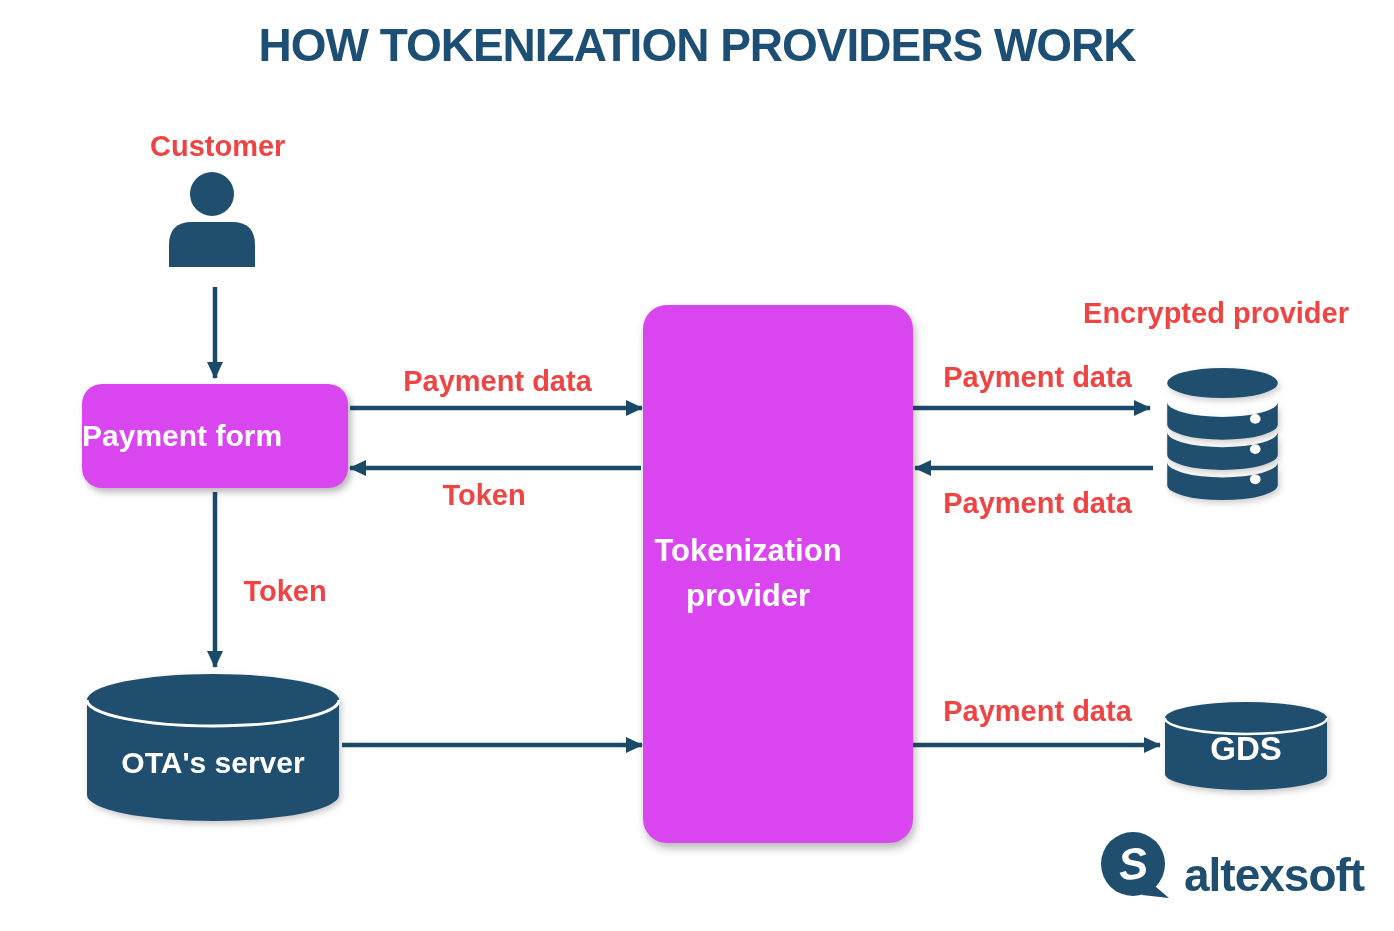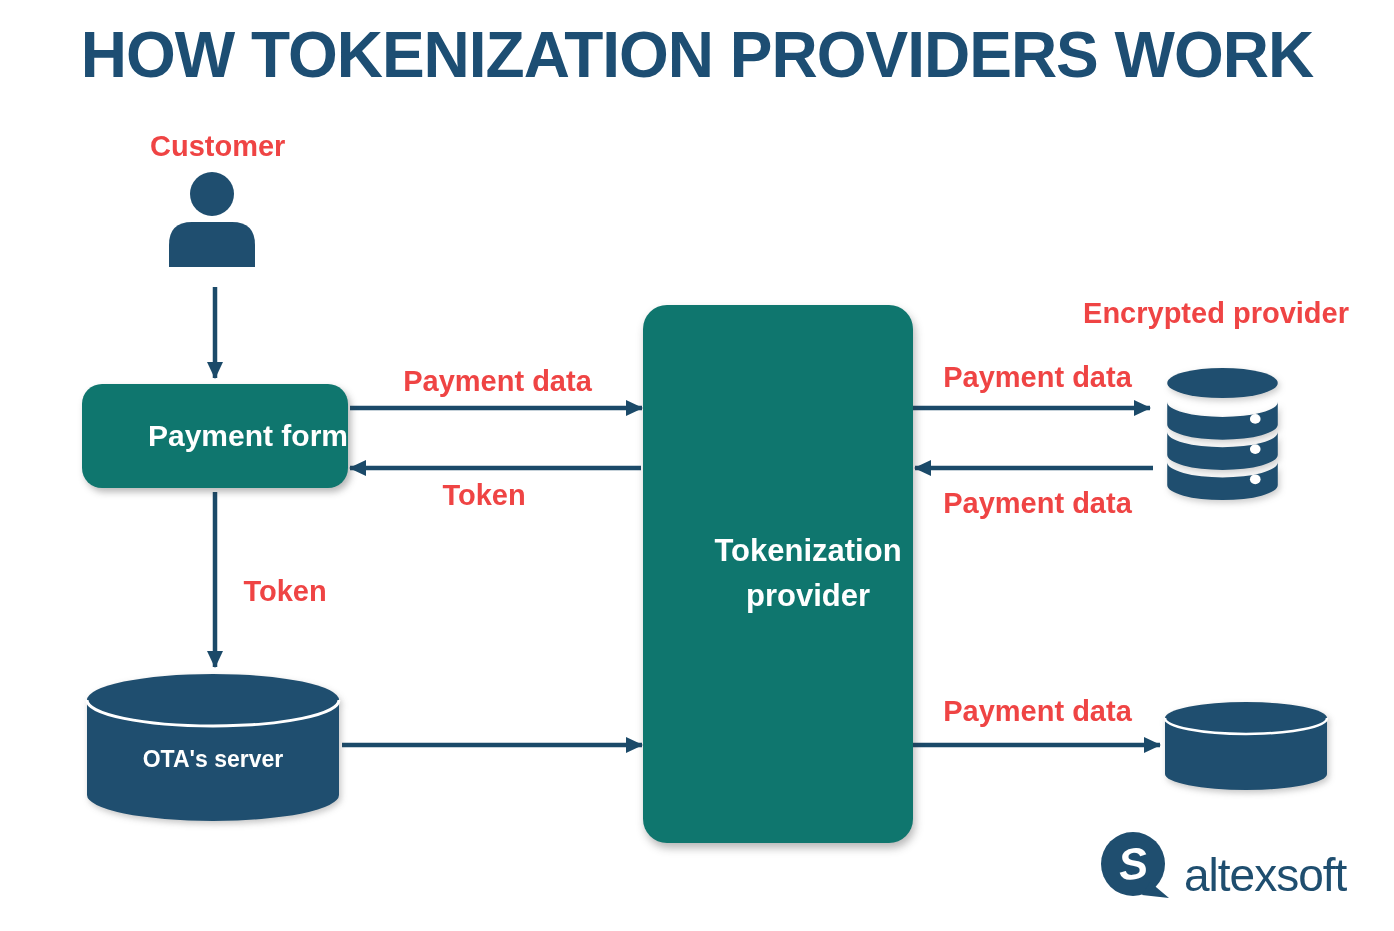--- a/index.html
+++ b/index.html
@@ -6,58 +6,58 @@
   .canvas {
     position:relative;
     width:1394px; height:931px;
     background:#ffffff;
     font-family:"Liberation Sans", sans-serif;
     overflow:hidden;
   }
   .title {
     position:absolute; left:0; top:18px; width:100%;
     margin:0; text-align:center;
-    font-size:64px; font-weight:bold; letter-spacing:-1px;
+    font-size:46px; font-weight:bold; letter-spacing:-1px;
     color:#1d4e73;
   }
   .lbl {
     position:absolute;
     font-size:29px; font-weight:bold; color:#ef4444;
     text-align:center; line-height:1.1; white-space:nowrap;
   }
   .node-box {
-    position:absolute; background:#0f766e;
-    display:flex; align-items:center; justify-content:flex-end;
+    position:absolute; background:#d946ef;
+    display:flex; align-items:center; justify-content:flex-start;
     color:#ffffff; font-weight:bold; text-align:center;
   }
   .payment-form {
     left:82px; top:384px; width:266px; height:104px;
     border-radius:20px; font-size:30px;
     box-shadow:3px 4px 7px rgba(50,50,50,0.35);
   }
   .provider {
     left:643px; top:305px; width:270px; height:538px;
     border-radius:24px; font-size:31px; line-height:1.45;
     box-shadow:2px 5px 9px rgba(50,50,50,0.35);
   }
   .provider .node-label { width:210px; }
   .cyl-node { position:absolute; }
   .cyl-node svg { display:block; filter:drop-shadow(2px 3px 3px rgba(50,50,50,0.28)); }
   .cyl-text {
     position:absolute; left:0; width:100%; text-align:center;
     color:#ffffff; font-weight:bold;
   }
-  .ota-text { top:74px; font-size:23px; }
+  .ota-text { top:74px; font-size:30px; }
   .gds-text { top:30px; font-size:33px; }
   .arrows { position:absolute; left:0; top:0; pointer-events:none; }
   .person-icon { position:absolute; left:166px; top:170px; }
   .db-icon { position:absolute; left:1157px; top:366px; filter:drop-shadow(2px 3px 3px rgba(50,50,50,0.25)); }
   .brand { position:absolute; left:1098px; top:830px; display:flex; align-items:flex-end; }
   .brand-text {
-    color:#1f4e6f; font-size:46px; font-weight:normal; letter-spacing:-1px;
+    color:#1f4e6f; font-size:46px; font-weight:bold; letter-spacing:-1px;
     margin-left:14px; line-height:1; padding-bottom:4px;
   }
 </style>
 </head>
 <body>
 
 <div class="canvas">
 
   <h1 class="title">HOW TOKENIZATION PROVIDERS WORK</h1>
 
@@ -110,20 +110,21 @@
     <circle cx="48" cy="44" r="2.6" fill="#ffffff"></circle>
     <circle cx="48" cy="60" r="2.6" fill="#ffffff"></circle>
   </svg>
 
   <div class="cyl-node" style="left:1162px; top:700px; width:168px; height:92px;">
     <svg width="168" height="92" viewBox="0 0 168 92">
       <path d="M3,18 L3,74 A81,16 0 0 0 165,74 L165,18 A81,16 0 0 1 3,18 Z" fill="#1f4e6f"></path>
       <ellipse cx="84" cy="18" rx="81" ry="16" fill="#1f4e6f"></ellipse>
       <path d="M3,18 A81,16 0 0 0 165,18" stroke="#ffffff" stroke-width="2.5" fill="none"></path>
     </svg>
+    <div class="cyl-text gds-text">GDS</div>
   </div>
 
   <div class="lbl" style="left:380px; top:366px; width:235px;">Payment data</div>
   <div class="lbl" style="left:404px; top:480px; width:160px;">Token</div>
   <div class="lbl" style="left:230px; top:576px; width:110px;">Token</div>
   <div class="lbl" style="left:920px; top:362px; width:235px;">Payment data</div>
   <div class="lbl" style="left:920px; top:488px; width:235px;">Payment data</div>
   <div class="lbl" style="left:920px; top:696px; width:235px;">Payment data</div>
 
   <div class="brand">

